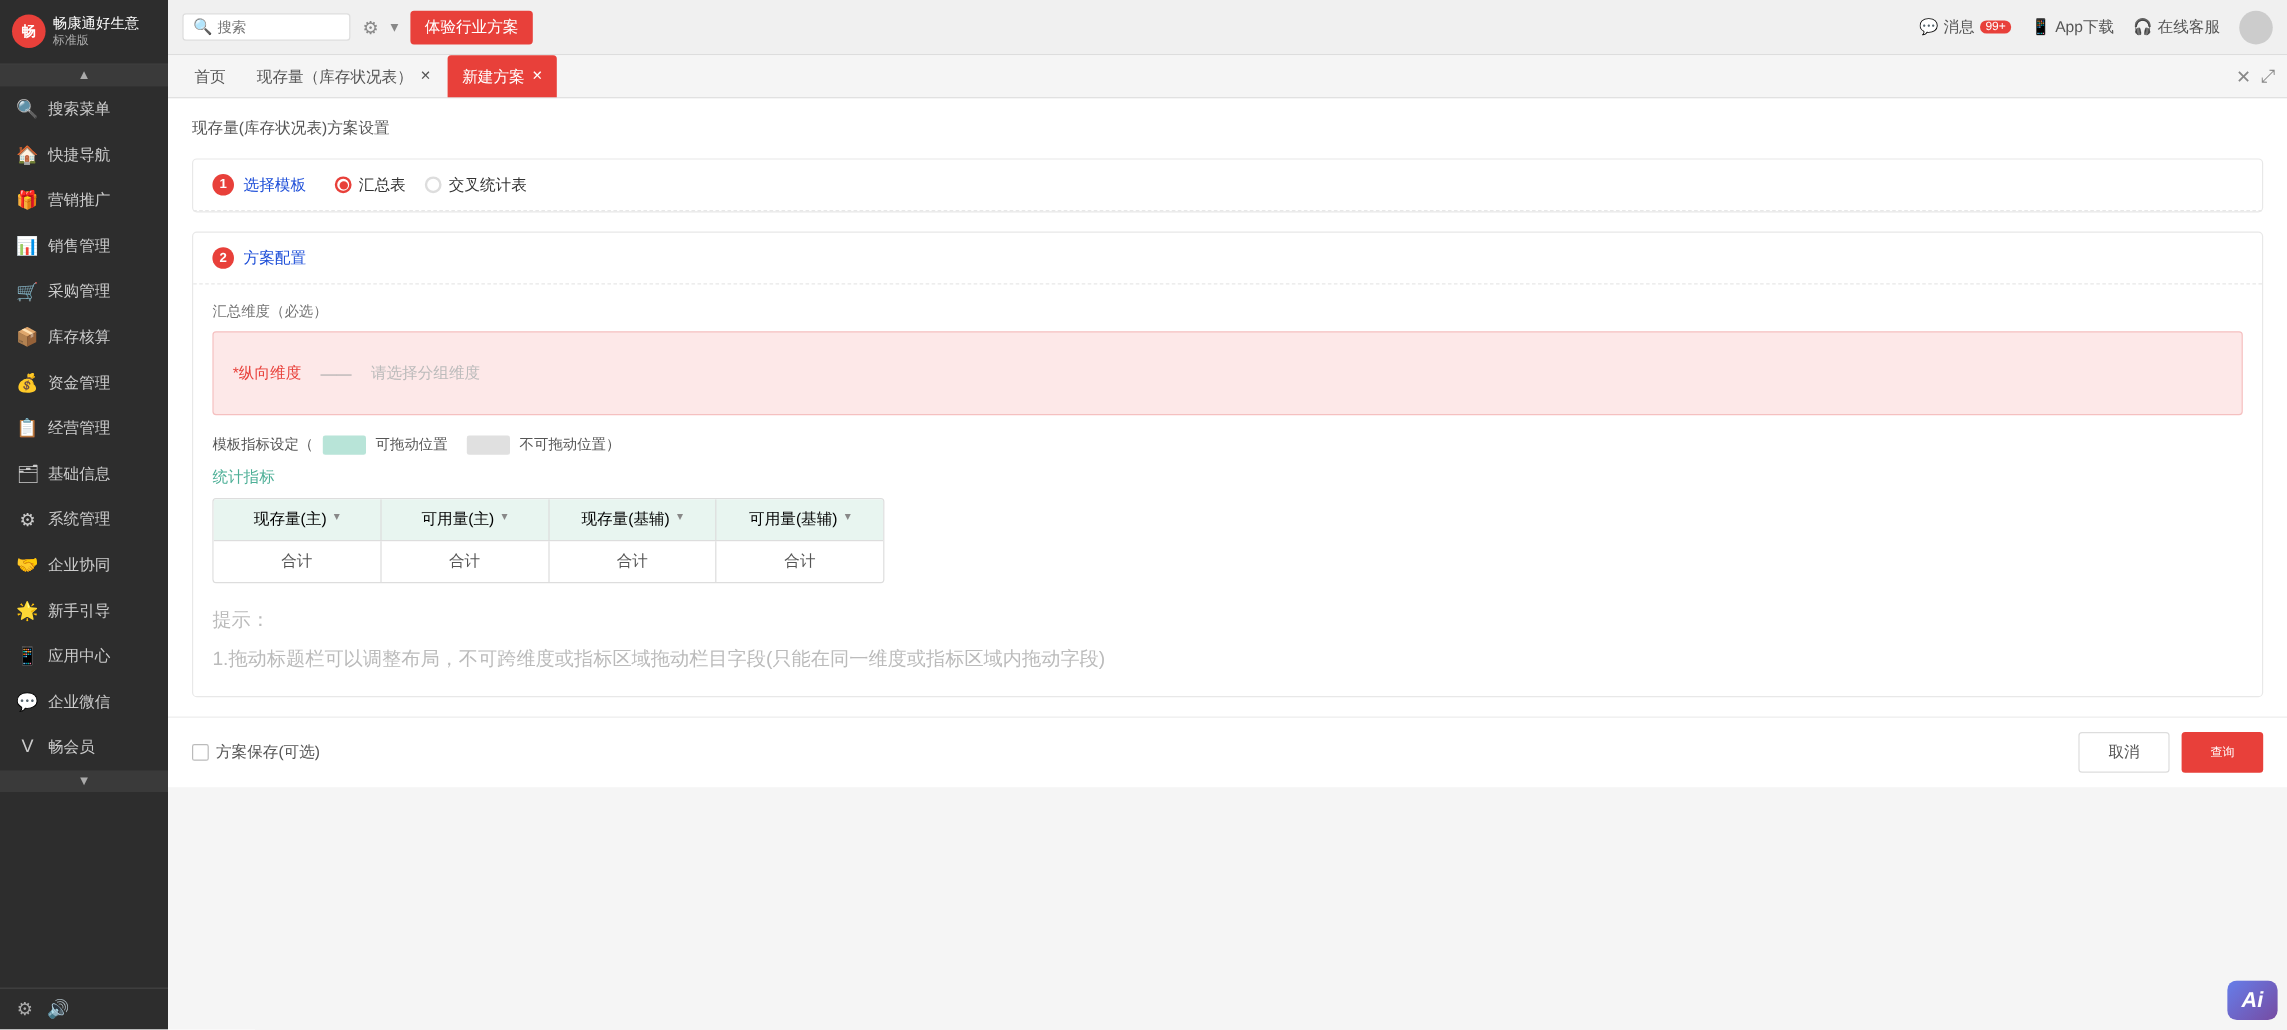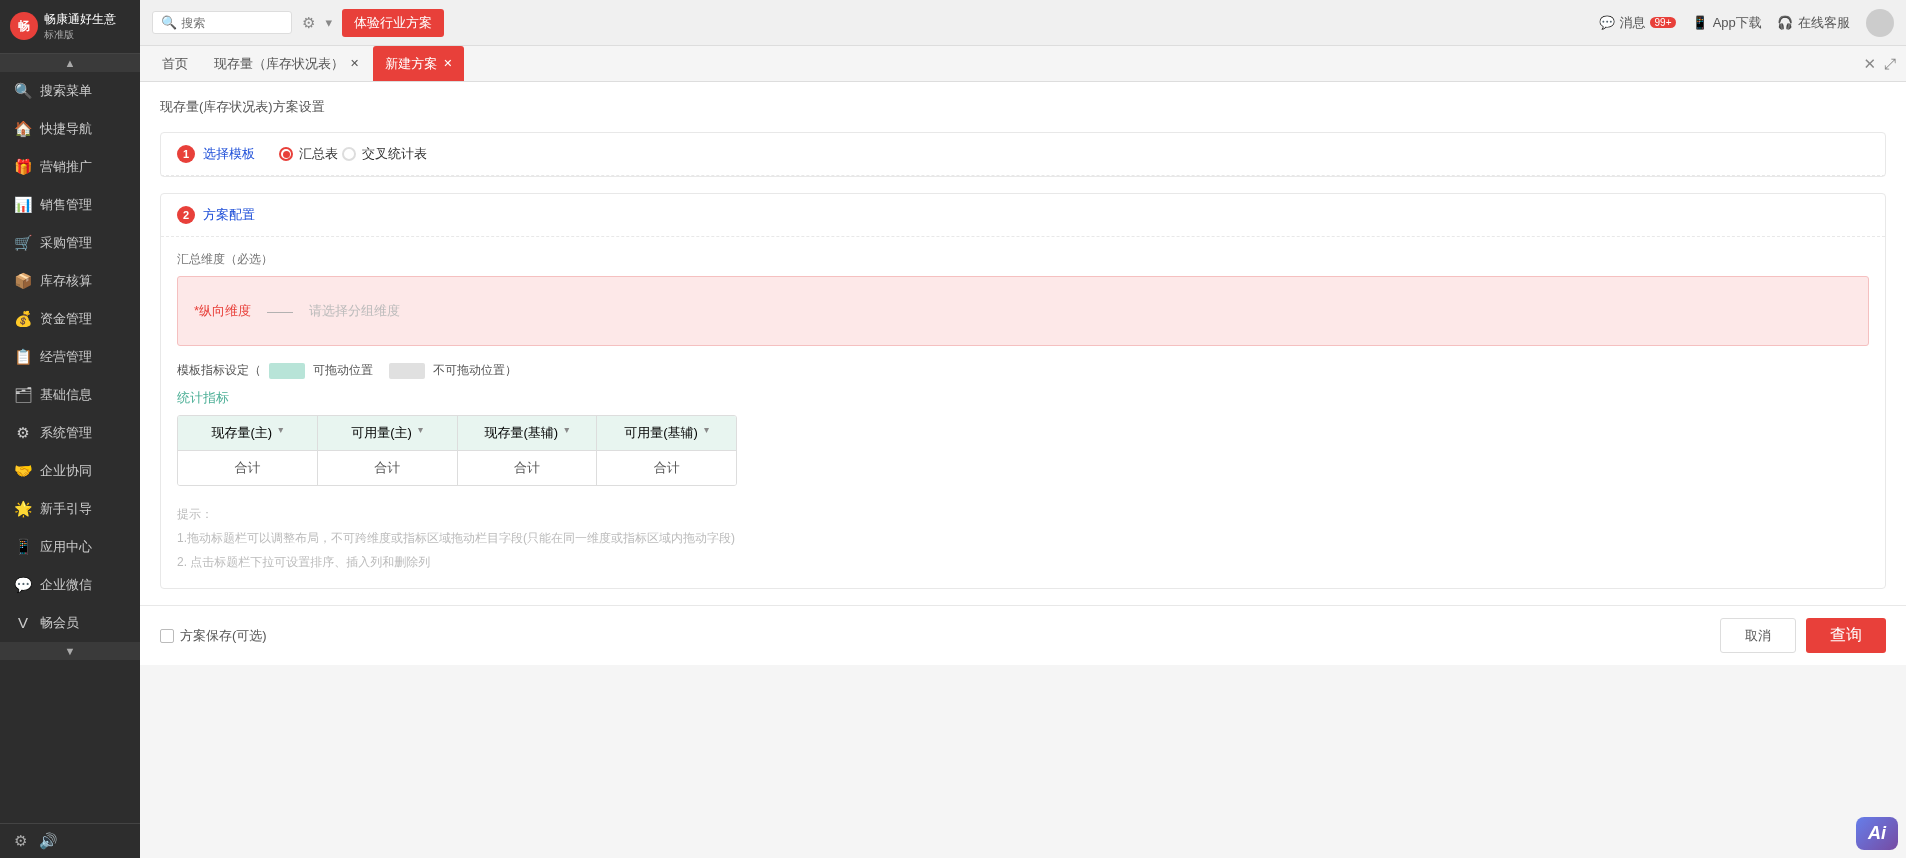--- a/index.html
+++ b/index.html
@@ -194,21 +194,21 @@
       display: flex; align-items: center; justify-content: center;
       font-size: 11px; font-weight: bold;
     }
     .section-title { font-size: 13px; color: #1d4ed8; font-weight: 500; }
     .section-body { padding: 14px 16px; }
 
     
     .radio-group {
       display: flex;
       align-items: flex-end;
-      gap: 4px;
+      gap: 16px;
       font-family: Liberation Serif, serif;
     }
     .radio-item {
       display: flex;
       align-items: center;
       gap: 6px;
       cursor: pointer;
       font-size: 13px;
       color: #333;
     }
@@ -312,21 +312,21 @@
       border-right: 1px solid #ddd;
       font-size: 13px;
       color: #555;
     }
     .stats-cell:last-child { border-right: none; }
     .chevron-down { font-size: 10px; color: #888; }
 
     
     .tips {
       color: #bbb;
-      font-size: 12px;
+      font-size: 16px;
       margin-top: 16px;
       line-height: 2;
     }
     .tips-title { color: #bbb; }
 
     
     .bottom-bar {
       border-top: 1px solid #e8e8e8;
       padding: 12px 20px;
       display: flex;
@@ -359,21 +359,21 @@
       cursor: pointer;
       font-size: 13px;
     }
     .btn-query {
       padding: 7px 24px;
       background: #e8403a;
       color: white;
       border: none;
       border-radius: 3px;
       cursor: pointer;
-      font-size: 16px;
+      font-size: 10px;
     }
 
     
     .ai-badge {
       position: fixed;
       bottom: 8px;
       right: 8px;
       background: linear-gradient(135deg, #667eea, #764ba2);
       color: white;
       border-radius: 8px;
@@ -583,21 +583,20 @@
               <div class="stats-cell">合计</div>
               <div class="stats-cell">合计</div>
               <div class="stats-cell">合计</div>
             </div>
           </div>
 
           
           <div class="tips">
             <span class="tips-title">提示：</span>
             <div>1.拖动标题栏可以调整布局，不可跨维度或指标区域拖动栏目字段(只能在同一维度或指标区域内拖动字段)</div>
-            <div>2. 点击标题栏下拉可设置排序、插入列和删除列</div>
           </div>
         </div>
       </div>
     </div>
 
     <div class="bottom-bar" style="background:white;border-top:1px solid #e8e8e8;padding:12px 20px;">
       <div class="save-option">
         <div class="save-checkbox"></div>
         <span>方案保存(可选)</span>
       </div>

